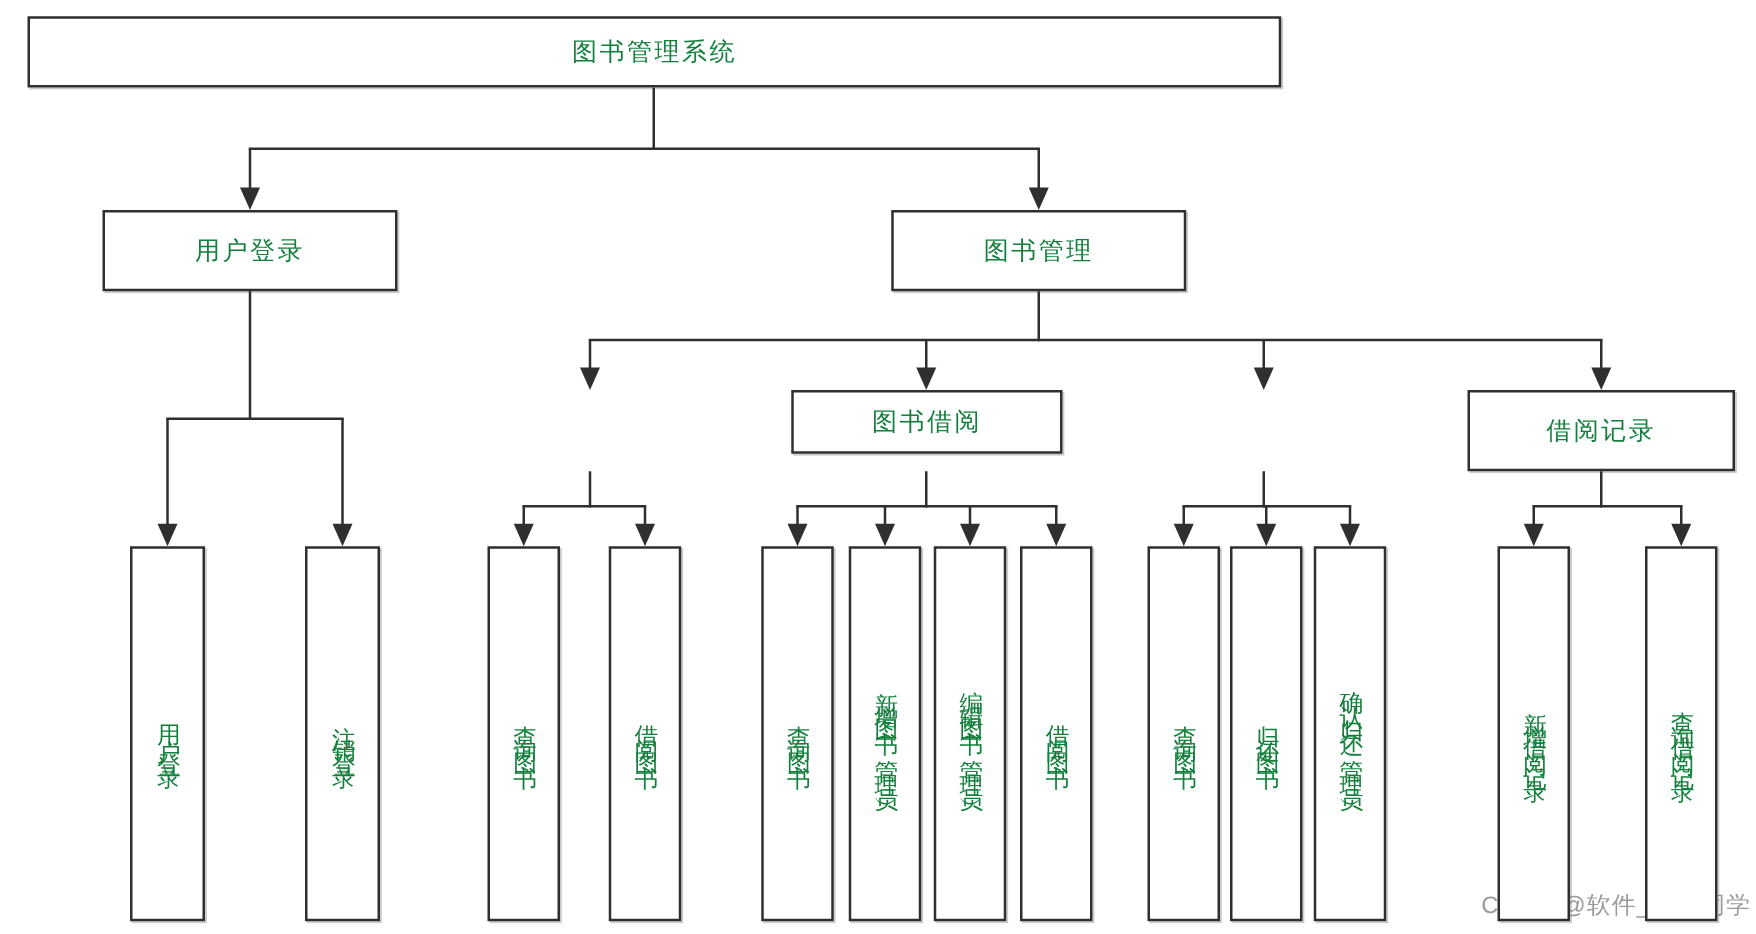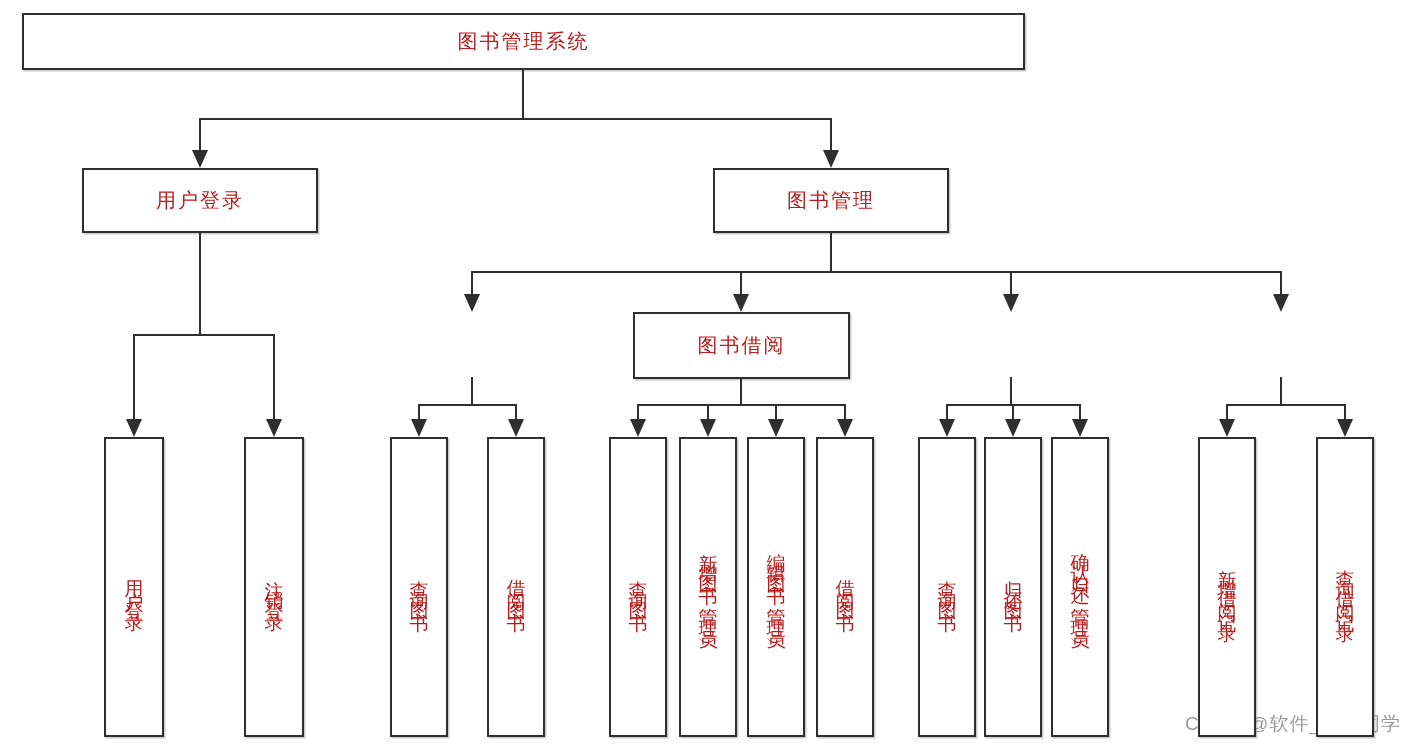--- a/index.html
+++ b/index.html
@@ -12,21 +12,21 @@
   }
   .node{
     position:absolute;
     box-sizing:border-box;
     background:#ffffff;
     border:2px solid #2f2f2f;
     display:flex;align-items:center;justify-content:center;
     box-shadow:1.5px 1.5px 0 rgba(125,125,125,0.40);
   }
   .node .lbl{
-    color:#b91c1c;
+    color:#15803d;
     font-size:20px;
     letter-spacing:2px;
     white-space:nowrap;
   }
   .node.v .lbl{
     writing-mode:vertical-rl;
     font-size:19px;
     letter-spacing:11px;
     white-space:normal;
   }
@@ -58,22 +58,25 @@
   <div class="watermark">CSDN @软件_小贺同学</div>
 <div class="node h" style="left: 22px; top: 13px; width: 1003px; height: 57px;">
       <span class="lbl">图书管理系统</span>
     </div>
     <div class="node h" style="left: 82px; top: 168px; width: 236px; height: 65px;">
       <span class="lbl">用户登录</span>
     </div>
     <div class="node h" style="left: 713px; top: 168px; width: 236px; height: 65px; text-align: right;">
       <span class="lbl">图书管理</span>
     </div>
-    <div class="node h" style="left: 633px; top: 312px; width: 217px; height: 67px;">
+    <div class="node h" style="left: 633px; top: 312px; width: 217px; height: 51px;">
       <span class="lbl">图书借阅</span>
+    </div>
+    <div class="node h" style="left: 1174px; top: 312px; width: 214px; height: 65px;">
+      <span class="lbl">借阅记录</span>
     </div>
     <div class="node v" style="left: 104px; top: 437px; width: 60px; height: 300px;">
       <span class="lbl">用户登录</span>
     </div>
     <div class="node v" style="left: 244px; top: 437px; width: 60px; height: 300px;">
       <span class="lbl">注销登录</span>
     </div>
     <div class="node v" style="left: 390px; top: 437px; width: 58px; height: 300px;">
       <span class="lbl">查询图书</span>
     </div>

